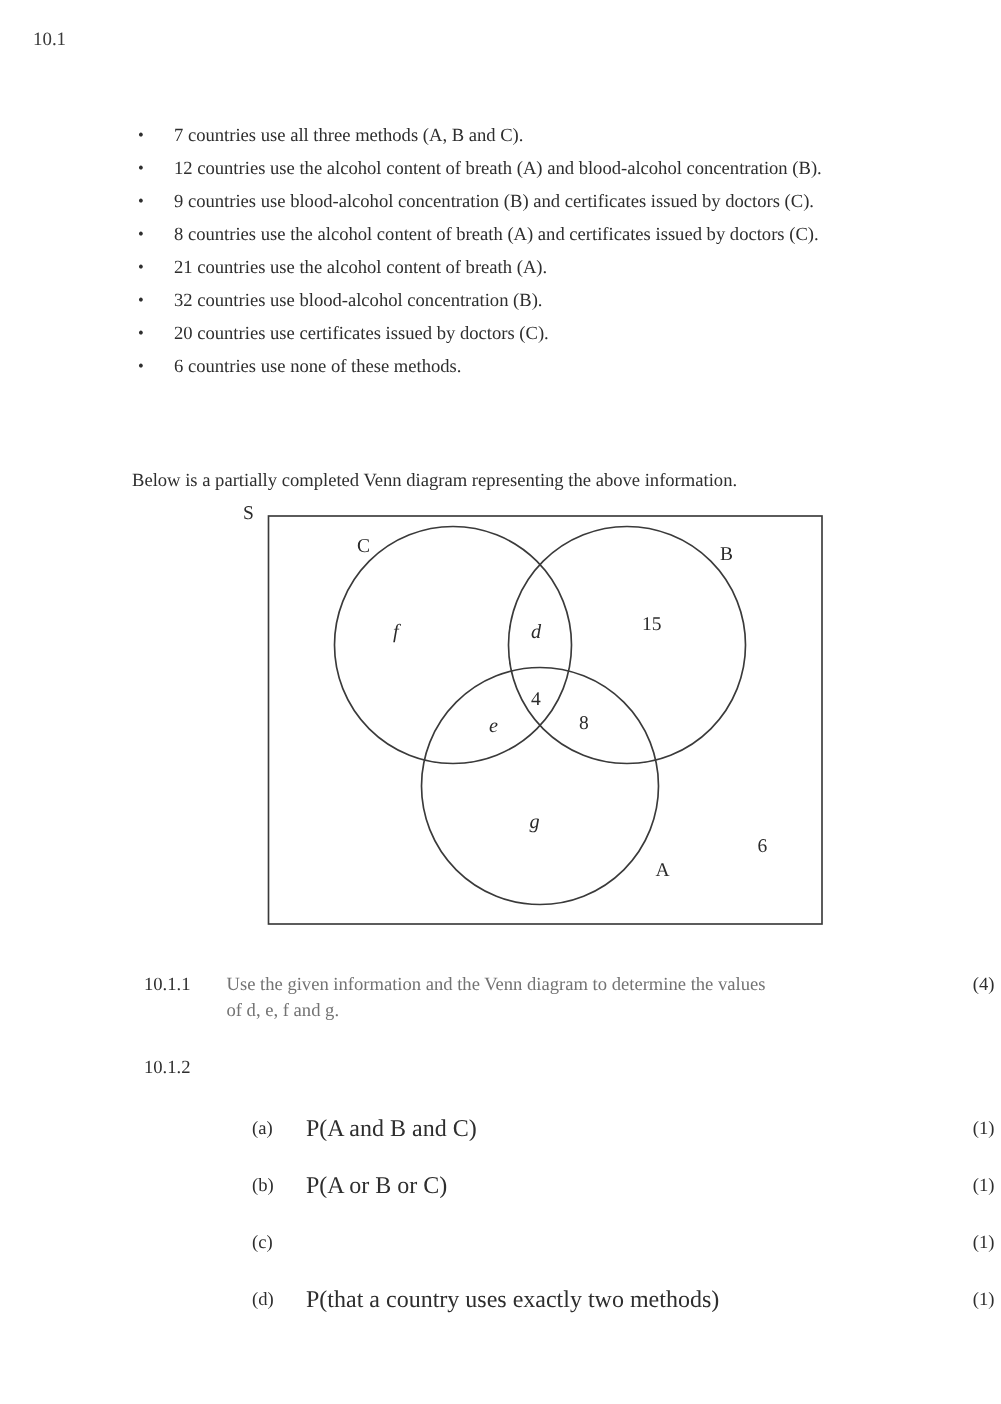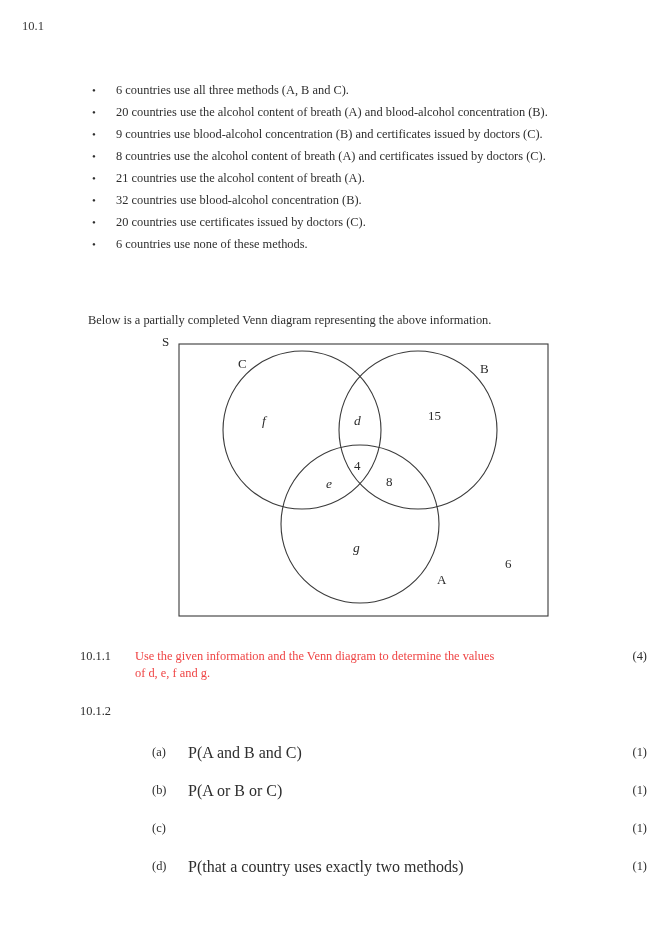--- a/index.html
+++ b/index.html
@@ -12,21 +12,21 @@
     background: #ffffff;
     font-family: "Liberation Serif", serif;
     color: #2b2b2b;
     position: relative;
     overflow: hidden;
   }
   .page {
     position: relative;
     width: 667px;
     height: 936px;
-    padding: 0;
+    padding: 16px;
     box-sizing: border-box;
   }
 
   
   .q-block {
     position: absolute;
     left: 0;
     top: 18px;
     width: 667px;
     display: flex;
@@ -131,21 +131,21 @@
     padding-left: 80px;
     box-sizing: border-box;
     font-size: 12.4px;
     line-height: 17px;
     color: #2e2e2e;
   }
   .subq-text {
     flex: 0 0 460px;
     font-size: 12.4px;
     line-height: 17px;
-    color: #ef4444;
+    color: #737373;
   }
   .subq-marks {
     flex: 1 1 auto;
     text-align: right;
     padding-right: 20px;
     font-size: 12.4px;
     line-height: 17px;
     color: #2e2e2e;
   }
   .subq-item {
@@ -176,25 +176,25 @@
 
 <div class="page">
 
   <div class="q-block">
     <div class="q-number">10.1</div>
   </div>
 
   <div class="bullets">
     <div class="bullet-row">
       <div class="bullet-dot">•</div>
-      <div class="bullet-text">6 countries use all three methods (A, B and C).</div>
-    </div>
-    <div class="bullet-row">
-      <div class="bullet-dot">•</div>
-      <div class="bullet-text">20 countries use the alcohol content of breath (A) and blood-alcohol concentration (B).</div>
+      <div class="bullet-text">7 countries use all three methods (A, B and C).</div>
+    </div>
+    <div class="bullet-row">
+      <div class="bullet-dot">•</div>
+      <div class="bullet-text">12 countries use the alcohol content of breath (A) and blood-alcohol concentration (B).</div>
     </div>
     <div class="bullet-row">
       <div class="bullet-dot">•</div>
       <div class="bullet-text">9 countries use blood-alcohol concentration (B) and certificates issued by doctors (C).</div>
     </div>
     <div class="bullet-row">
       <div class="bullet-dot">•</div>
       <div class="bullet-text">8 countries use the alcohol content of breath (A) and certificates issued by doctors (C).</div>
     </div>
     <div class="bullet-row">

